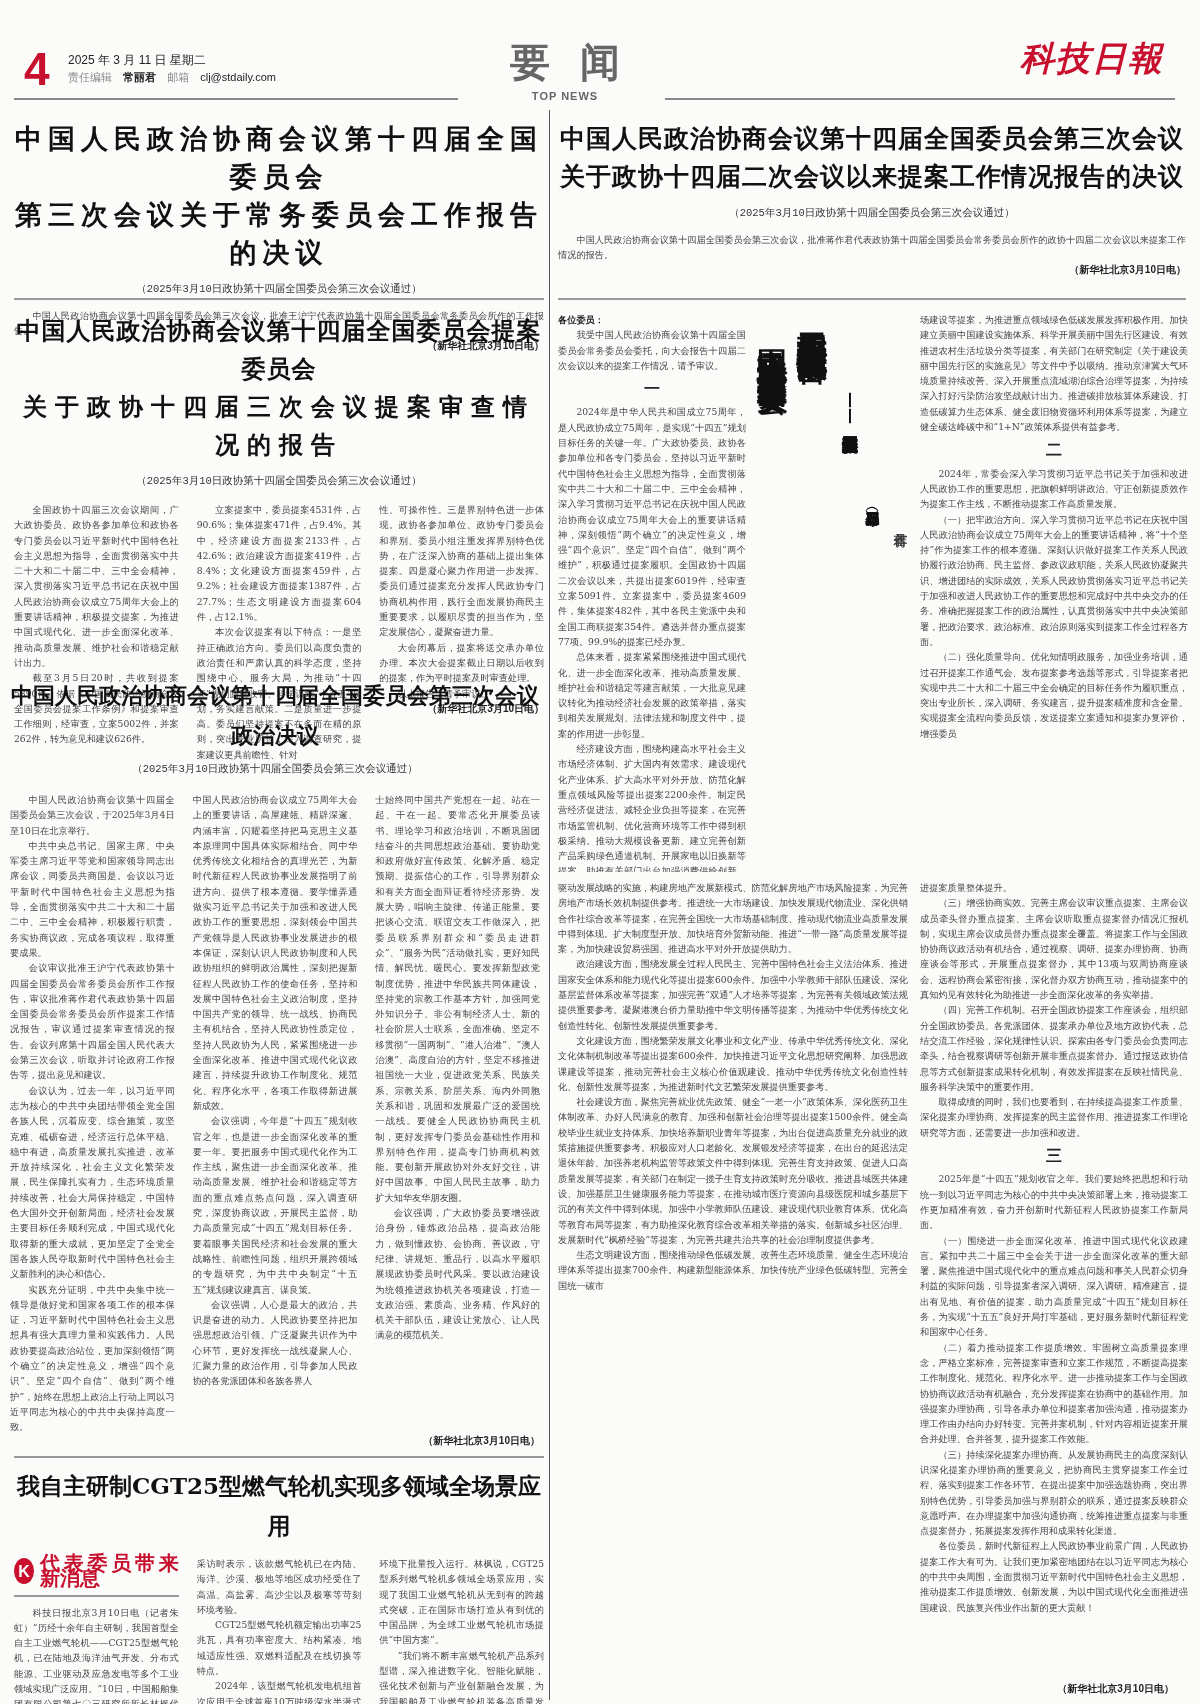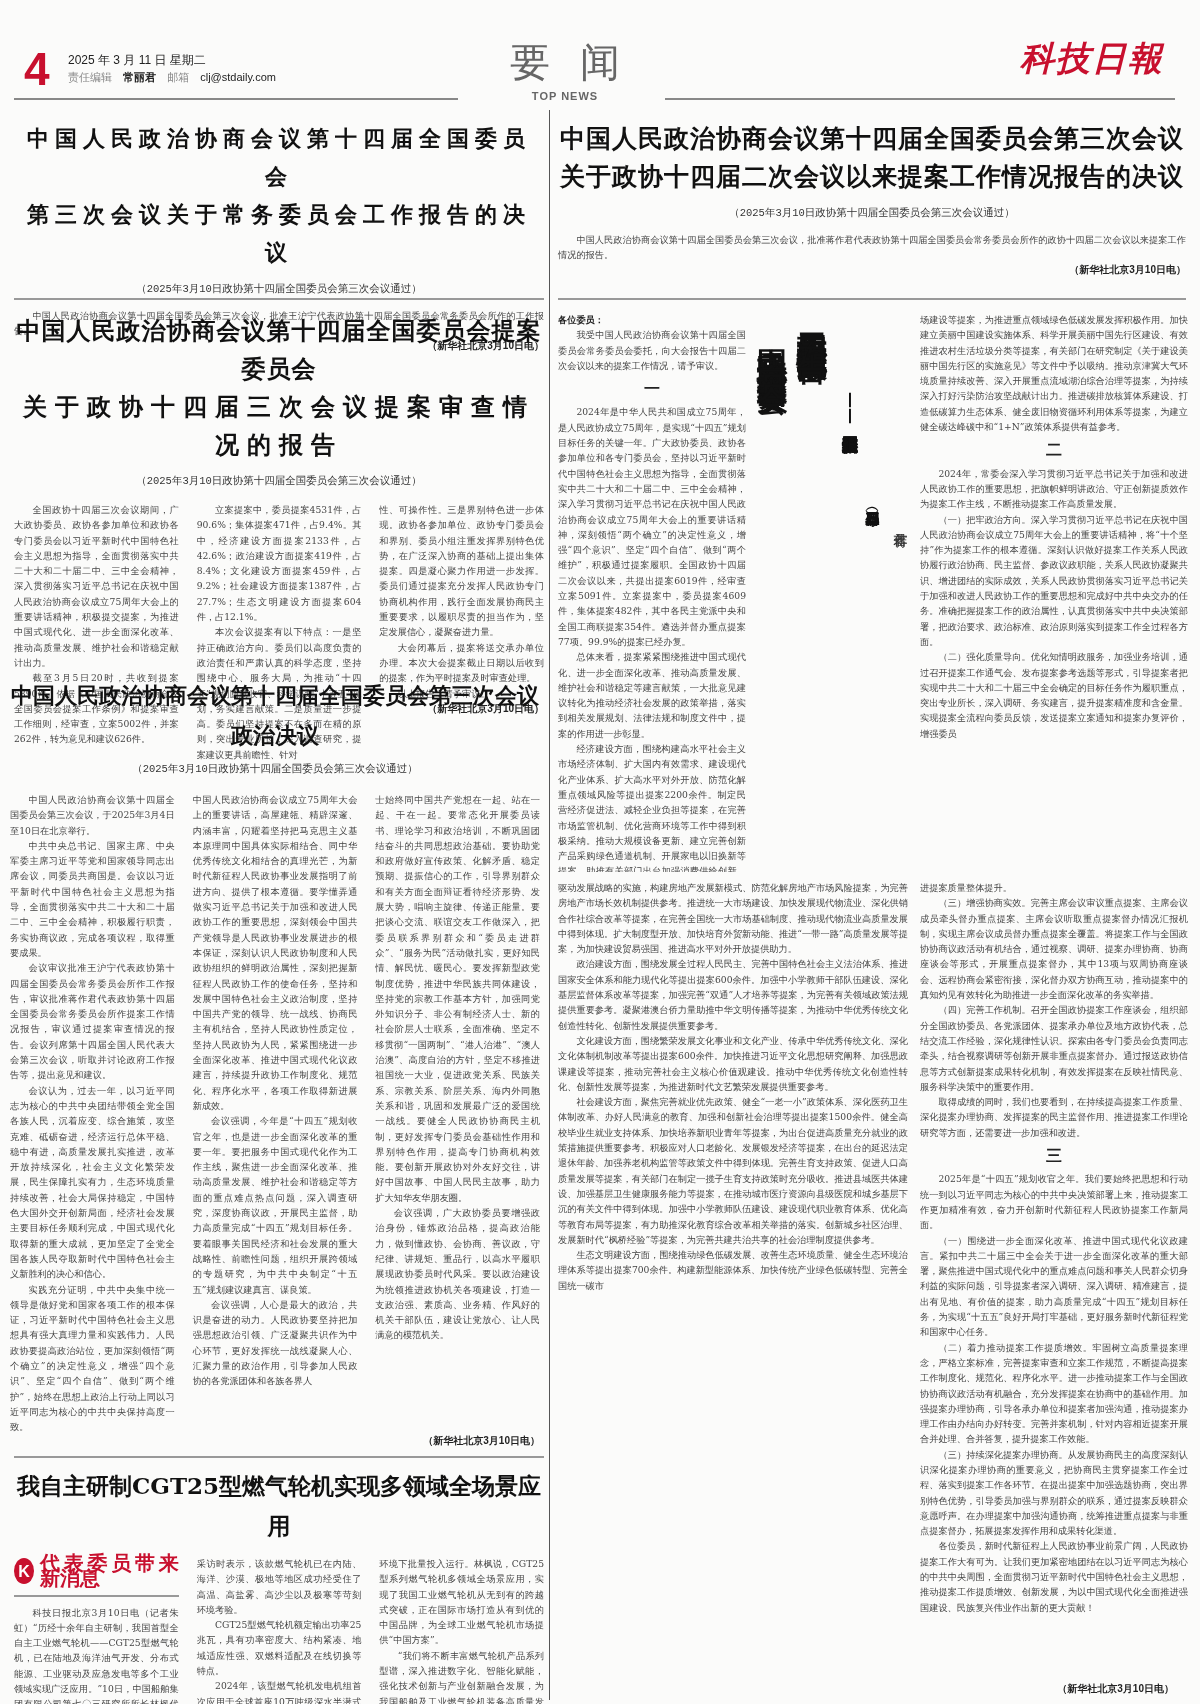--- a/index.html
+++ b/index.html
@@ -8,21 +8,21 @@
 
   
   .masthead { position: absolute; left: 0; top: 0; width: 1200px; height: 110px; }
   .page-num { position: absolute; left: 24px; top: 46px; font-family: "Liberation Sans", sans-serif; font-weight: 900; font-size: 46px; color: #c8102e; line-height: 46px; }
   .date-line { position: absolute; left: 68px; top: 52px; font-family: "Liberation Sans", sans-serif; font-size: 12px; color: #222; }
   .editor-line { position: absolute; left: 68px; top: 70px; font-family: "Liberation Sans", sans-serif; font-size: 11px; color: #888; }
   .editor-line b { color: #222; margin: 0 8px; }
   .editor-line .mail { color: #222; margin-left: 8px; }
   .rule-left { position: absolute; left: 14px; top: 98px; width: 444px; height: 2px; background: #888; }
   .rule-right { position: absolute; left: 665px; top: 98px; width: 510px; height: 2px; background: #888; }
-  .section-title { position: absolute; left: 470px; top: 40px; width: 190px; text-align: center; font-family: "DejaVu Sans", sans-serif; font-weight: 400; font-size: 40px; letter-spacing: 30px; color: #666; line-height: 44px; padding-left: 30px; }
+  .section-title { position: absolute; left: 470px; top: 40px; width: 190px; text-align: center; font-family: "DejaVu Sans", sans-serif; font-weight: 700; font-size: 40px; letter-spacing: 30px; color: #666; line-height: 44px; padding-left: 30px; }
   .section-sub { position: absolute; left: 470px; top: 90px; width: 190px; text-align: center; font-family: "Liberation Sans", sans-serif; font-weight: bold; font-size: 11px; color: #666; letter-spacing: 1px; }
   .logo { position: absolute; left: 1020px; top: 36px; font-family: "DejaVu Serif", serif; font-style: italic; font-size: 34px; color: #c8102e; letter-spacing: 2px; font-weight: bold; }
 
   
   .headline { font-family: "DejaVu Sans", sans-serif; font-weight: 900; color: #111; text-align: center; line-height: 1.25; }
   .subline { font-family: Liberation Mono, monospace; font-size: 10.5px; color: #333; text-align: center; }
   .body-text { font-size: 9.2px; line-height: 15.3px; color: #444; text-align: justify; }
   .body-text p { text-indent: 2em; }
   .credit { font-family: "Liberation Sans", sans-serif; font-weight: bold; font-size: 10px; color: #222; text-align: right; }
   .hr { position: absolute; height: 2px; background: #999; }
@@ -52,21 +52,21 @@
     <span class="mail">clj@stdaily.com</span>
   </div>
   <div class="rule-left"></div>
   <div class="section-title">要闻</div>
   <div class="section-sub">TOP NEWS</div>
   <div class="rule-right"></div>
   <div class="logo">科技日報</div>
 </div>
 
 <div class="block" style="left:14px; top:120px; width:530px;">
-  <div class="headline" style="font-size:22px; letter-spacing:6px; line-height:38px;">
+  <div class="headline" style="font-size:27px; letter-spacing:6px; line-height:38px;">
     <div>中国人民政治协商会议第十四届全国委员会</div>
     <div>第三次会议关于常务委员会工作报告的决议</div>
   </div>
   <div class="subline" style="margin-top:10px;">（2025年3月10日政协第十四届全国委员会第三次会议通过）</div>
   <div class="body-text" style="margin-top:12px;">
       <p>中国人民政治协商会议第十四届全国委员会第三次会议，批准王沪宁代表政协第十四届全国委员会常务委员会所作的工作报告。</p>
     </div>
   <div class="credit">（新华社北京3月10日电）</div>
 </div>
 <div class="hr" style="left:14px; top:298px; width:530px;"></div>

